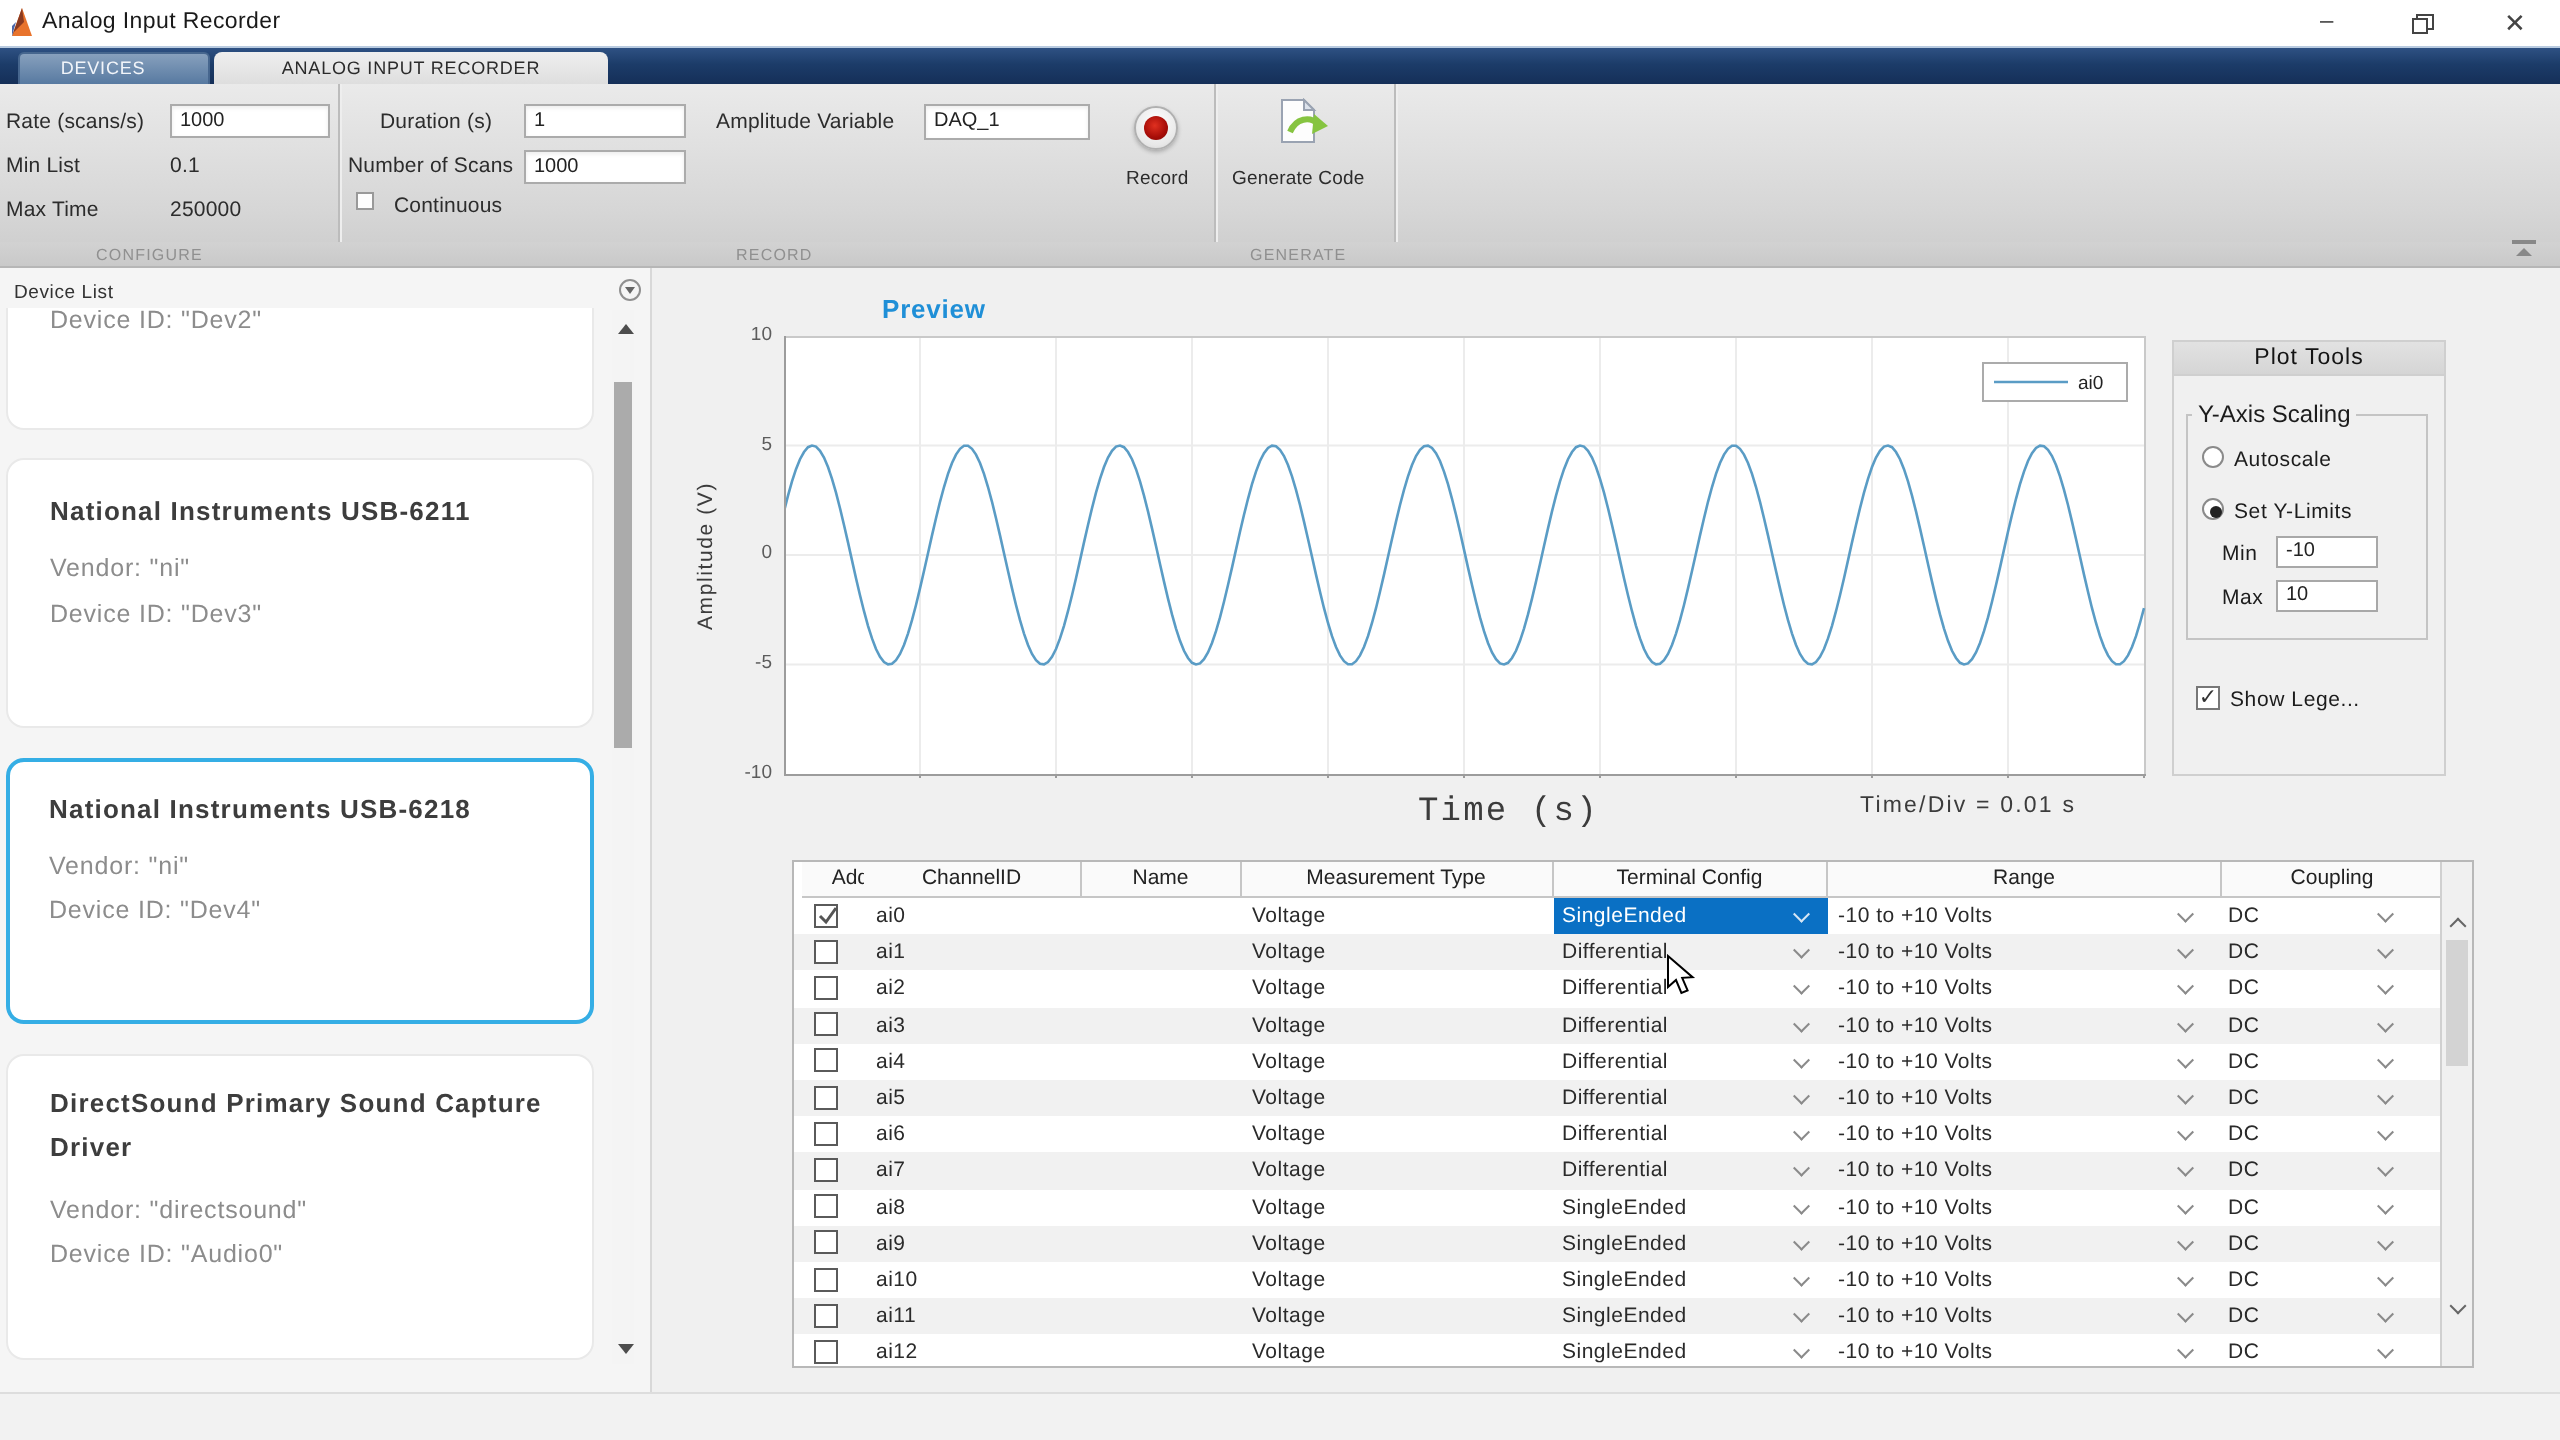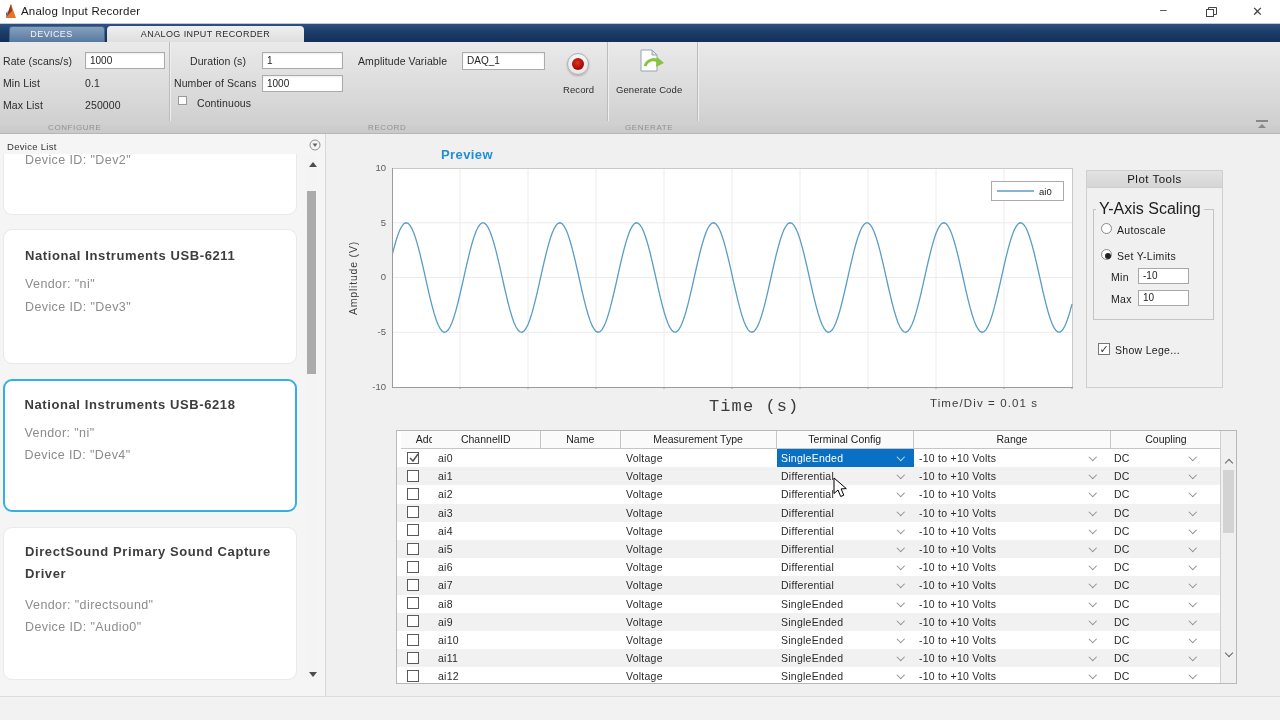--- a/index.html
+++ b/index.html
@@ -76,21 +76,21 @@
   <div class="abs sep" style="left:697px;"></div>
   <div class="abs" id="secstrip"></div>
   <div class="abs secname" style="left:48px;">CONFIGURE</div>
   <div class="abs secname" style="left:368px;">RECORD</div>
   <div class="abs secname" style="left:625px;">GENERATE</div>
 
   <div class="abs tlabel" style="left:3px;top:13px;">Rate (scans/s)</div>
   <div class="abs tbox" style="left:85px;top:10px;width:80px;height:17px;line-height:15px;">1000</div>
   <div class="abs tlabel" style="left:3px;top:35px;">Min List</div>
   <div class="abs tlabel" style="left:85px;top:35px;">0.1</div>
-  <div class="abs tlabel" style="left:3px;top:57px;">Max List</div>
+  <div class="abs tlabel" style="left:3px;top:57px;">Max Time</div>
   <div class="abs tlabel" style="left:85px;top:57px;">250000</div>
 
   <div class="abs tlabel" style="left:174px;top:13px;padding-left:16px;">Duration (s)</div>
   <div class="abs tbox" style="left:262px;top:10px;width:81px;height:17px;line-height:15px;">1</div>
   <div class="abs tlabel" style="left:174px;top:35px;">Number of Scans</div>
   <div class="abs tbox" style="left:262px;top:33px;width:81px;height:17px;line-height:15px;">1000</div>
   <div class="abs" style="left:178px;top:54px;width:9px;height:9px;border:1px solid #999;background:#fdfdfd;"></div>
   <div class="abs tlabel" style="left:197px;top:55px;">Continuous</div>
   <div class="abs tlabel" style="left:358px;top:13px;">Amplitude Variable</div>
   <div class="abs tbox" style="left:462px;top:10px;width:83px;height:18px;line-height:16px;">DAQ_1</div>
@@ -191,21 +191,21 @@
 <div class="abs ticklabel" style="left:362px;top:381px;">-10</div>
 <div class="abs" style="left:347px;top:277px;font-size:10.5px;letter-spacing:0.8px;color:#3c3c3c;transform:rotate(-90deg);transform-origin:0 0;white-space:nowrap;">
   <span style="position:absolute;left:-38px;">Amplitude (V)</span>
     </div>
 <div class="abs" style="left:709px;top:397px;font-size:17px;color:#3c3c3c;letter-spacing:1.1px;font-family:Liberation Mono, monospace;">Time (s)</div>
 <div class="abs" style="left:930px;top:397px;font-size:11.5px;color:#3c3c3c;letter-spacing:1.1px;">Time/Div = 0.01 s</div>
 
 <div class="abs" id="plottools">
   <div class="abs" id="pt-head">Plot Tools</div>
   <fieldset class="abs" style="left:6px;top:29px;width:121px;height:120px;border:1px solid #c4c4c4;">
-    <legend style="font-size:16px;color:#1c1c1c;padding:0 3px;margin-left:2px;">Y-Axis Scaling</legend>
+    <legend style="font-size:12px;color:#1c1c1c;padding:0 3px;margin-left:2px;">Y-Axis Scaling</legend>
   </fieldset>
   <div class="abs radio" style="left:14px;top:52px;"></div>
   <div class="abs ptlabel" style="left:30px;top:53px;">Autoscale</div>
   <div class="abs radio" style="left:14px;top:78px;"></div>
   <div class="abs" style="left:17.5px;top:81.5px;width:6px;height:6px;border-radius:50%;background:#222;"></div>
   <div class="abs ptlabel" style="left:30px;top:79px;">Set Y-Limits</div>
   <div class="abs ptlabel" style="left:24px;top:100px;">Min</div>
   <div class="abs ptbox" style="left:51px;top:97px;width:51px;height:16px;line-height:14px;">-10</div>
   <div class="abs ptlabel" style="left:24px;top:122px;">Max</div>
   <div class="abs ptbox" style="left:51px;top:119px;width:51px;height:16px;line-height:14px;">10</div>

